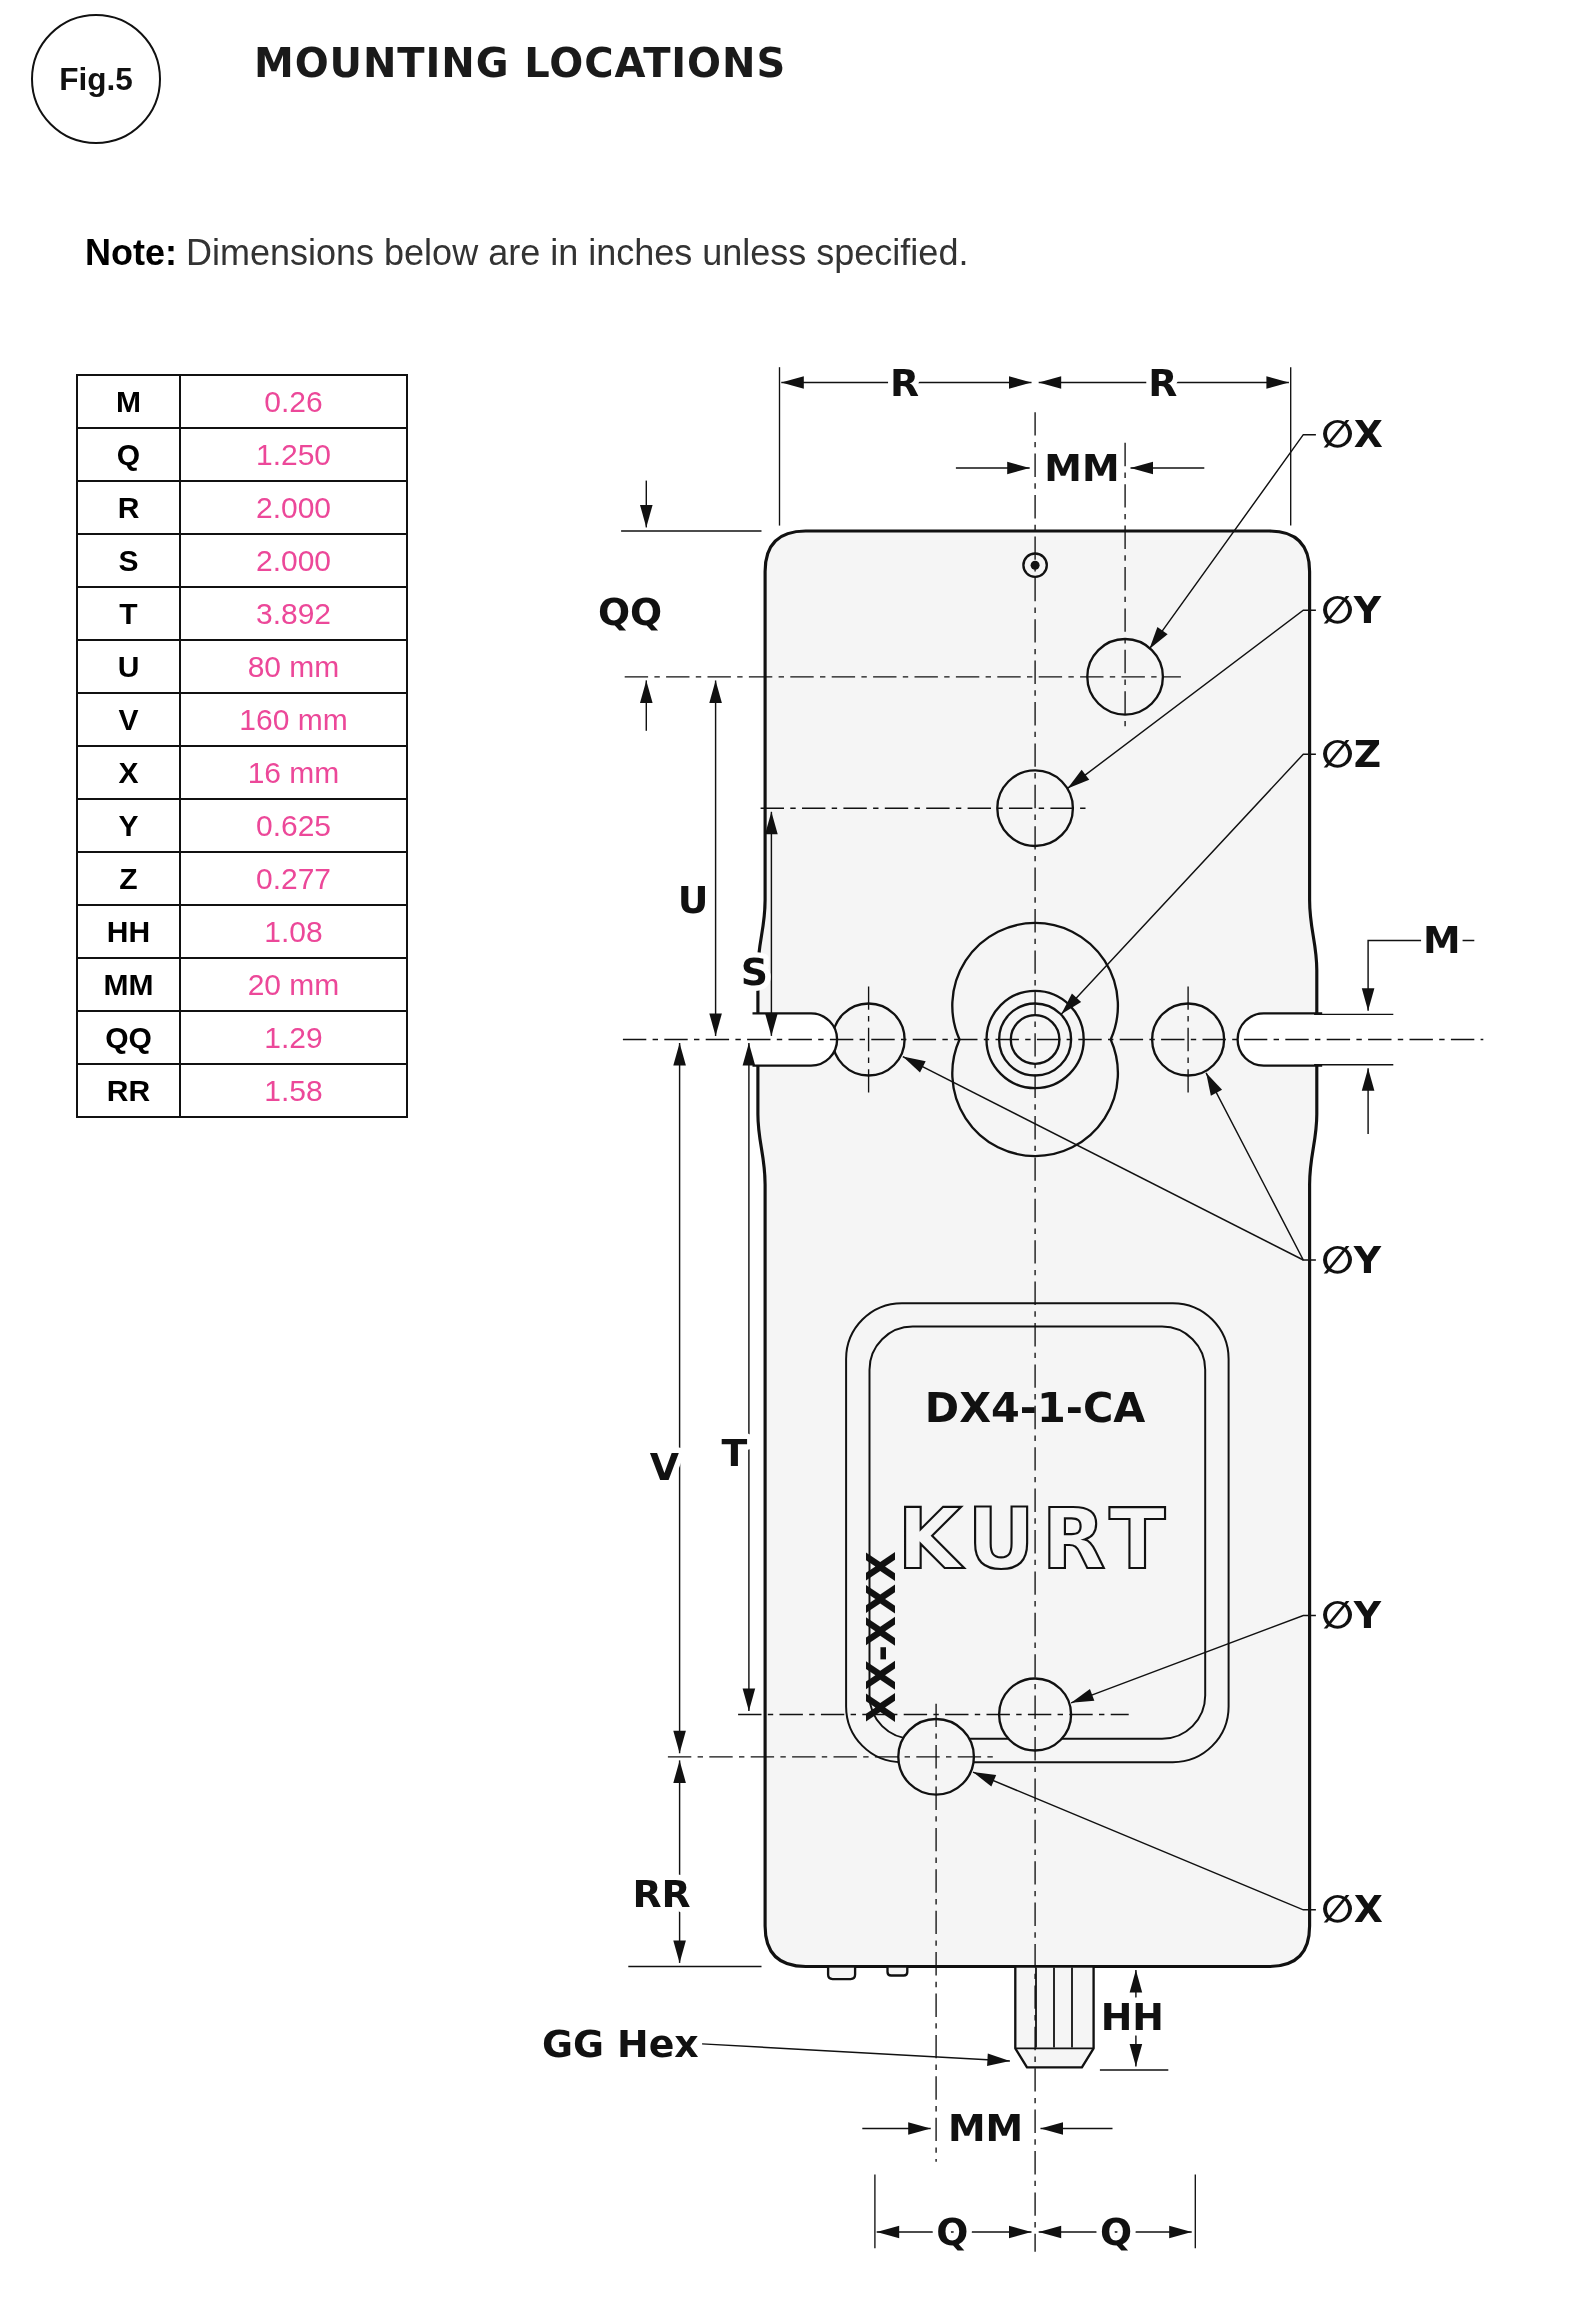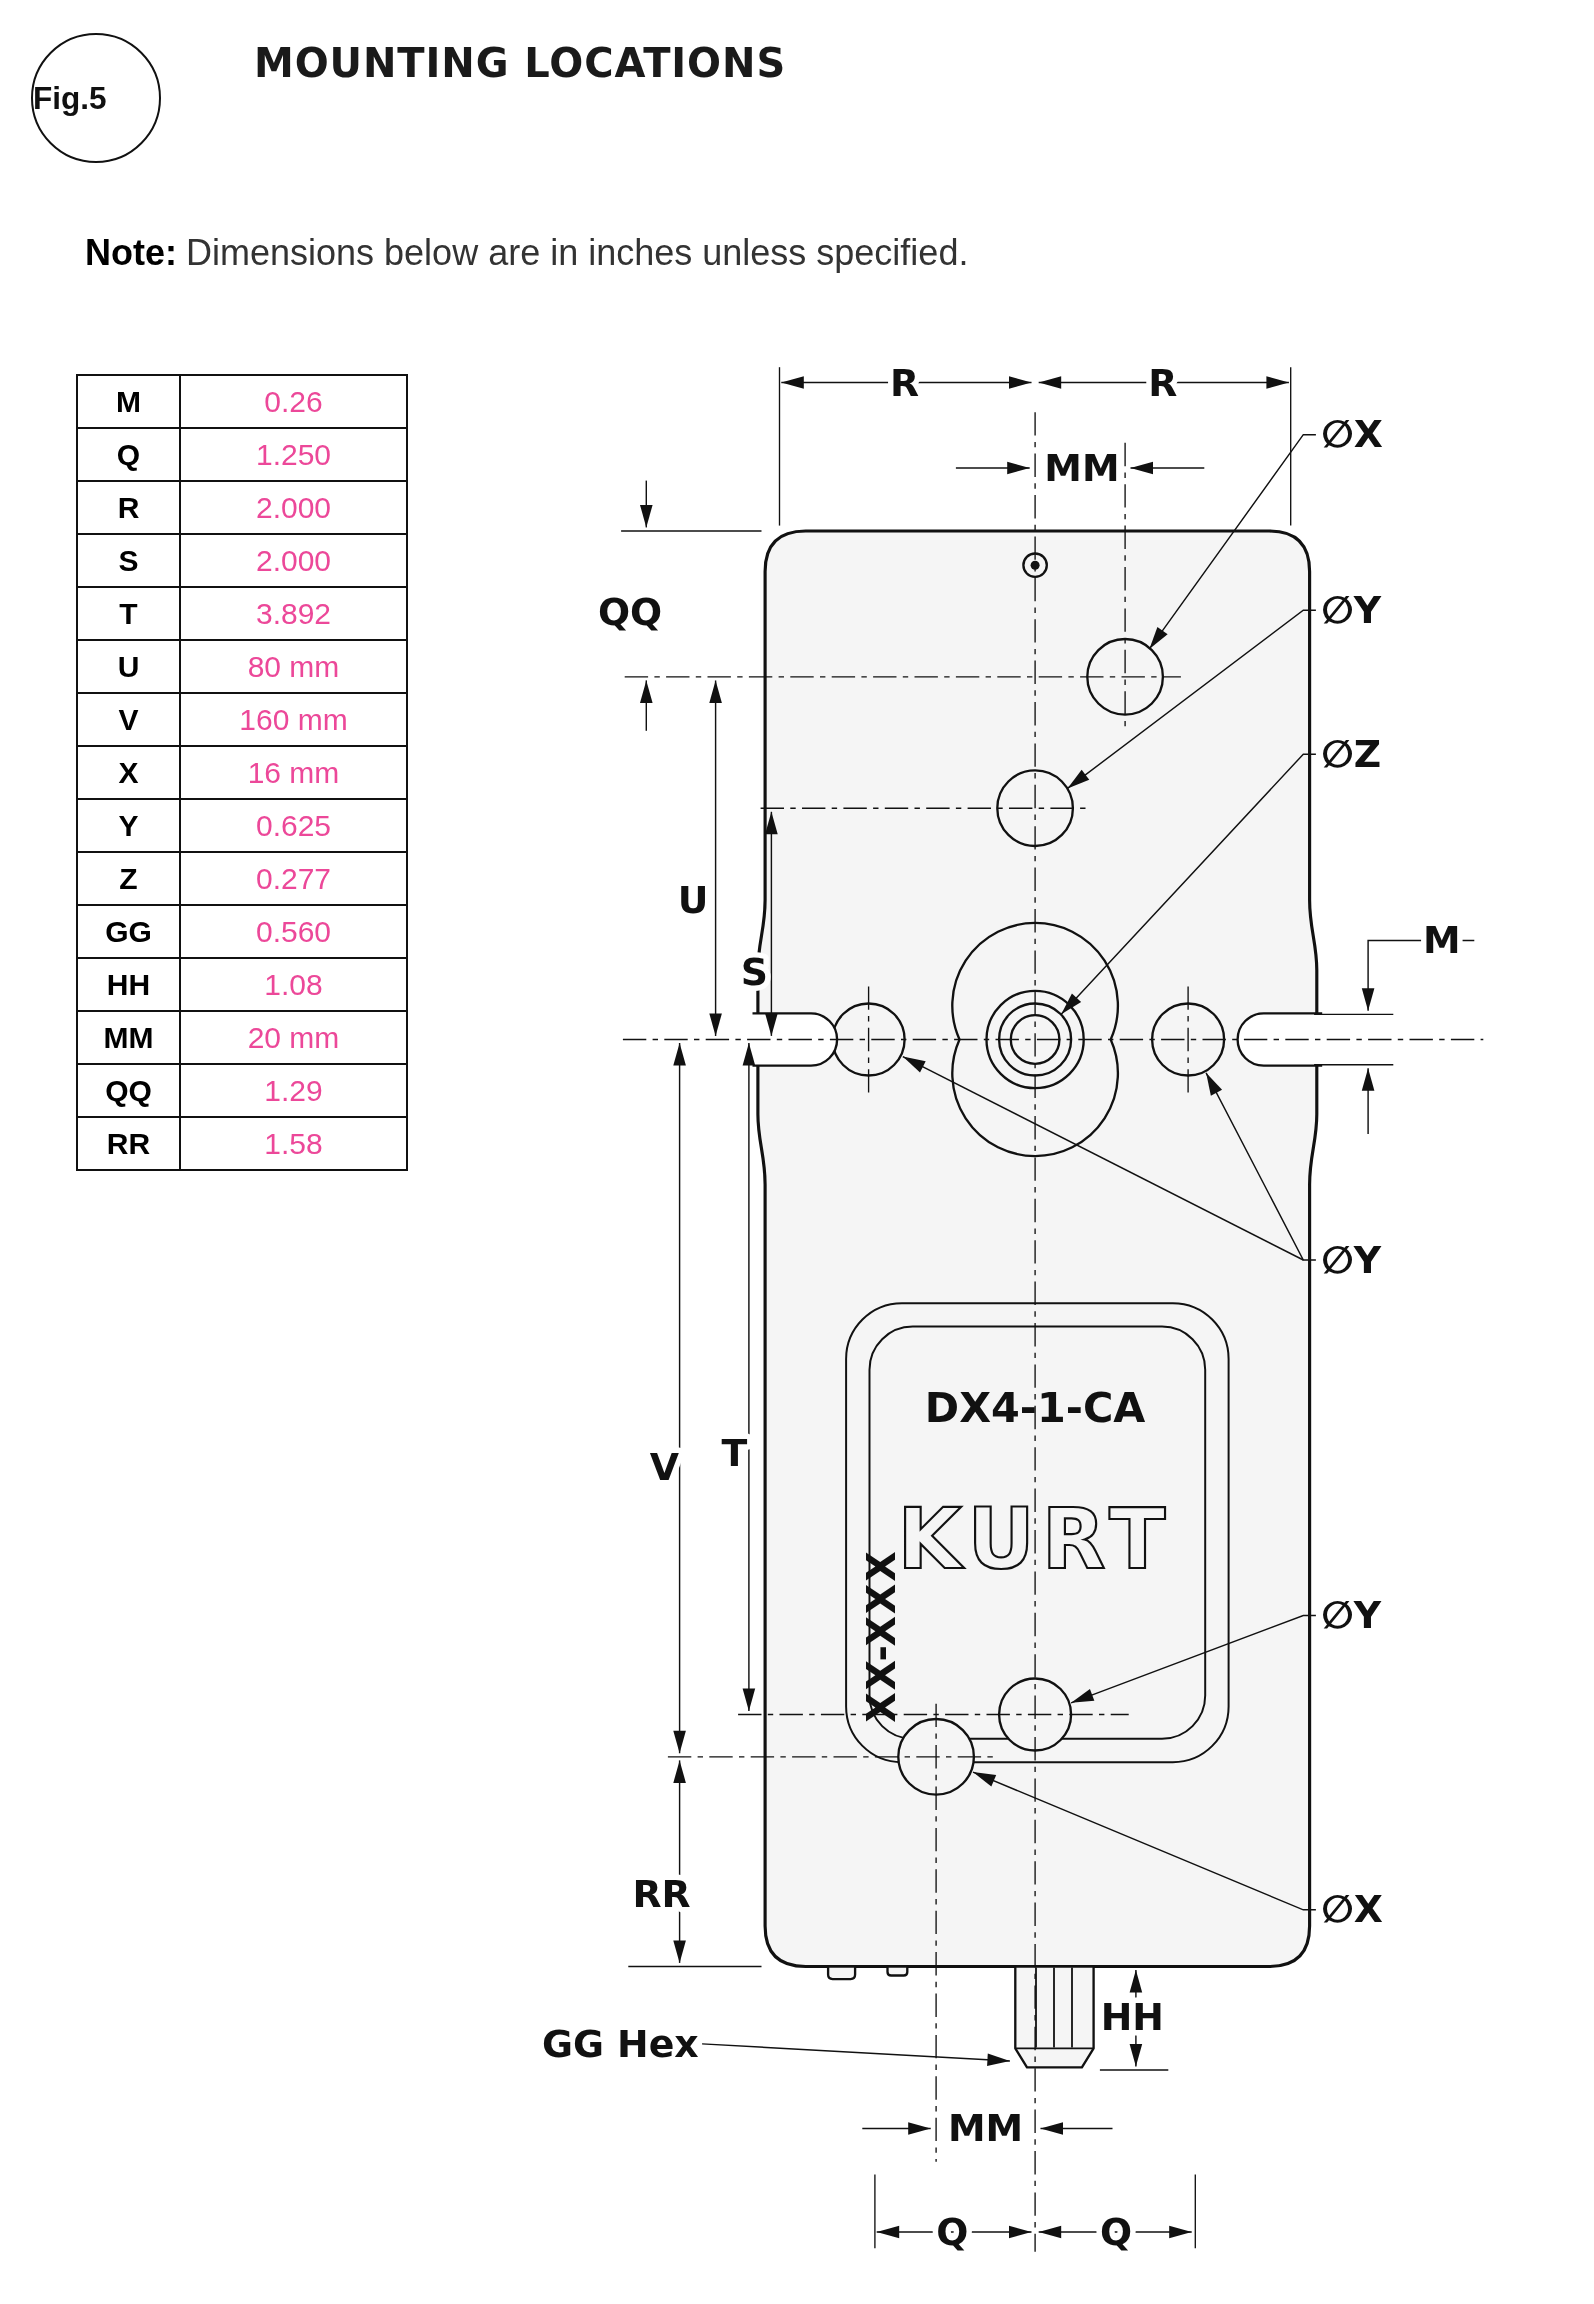--- a/index.html
+++ b/index.html
@@ -1,21 +1,21 @@
 <!DOCTYPE html>
 <html style="font-size:14.4px"><head>
 <meta charset="utf-8">
 <style>
   html,body{margin:0;padding:0;background:#fff;}
   .page{position:relative;width:1595px;height:2304px;background:#fff;overflow:hidden;
         font-family:"Liberation Sans",sans-serif;color:#111;}
 
   
-  .fig-badge{position:absolute;left:31px;top:33px;width:126px;height:126px;border:2.7px solid #111;
-             border-radius:50%;display:flex;align-items:center;
+  .fig-badge{position:absolute;left:31px;top:14px;width:126px;height:126px;border:2.7px solid #111;
+             border-radius:50%;display:flex;align-items:center;justify-content:center;
              font-size:31.5px;font-weight:bold;}
   .title{position:absolute;left:254px;top:40px;font-size:40px;font-weight:bold;letter-spacing:0.9px;
          font-family:"DejaVu Sans",sans-serif;color:#1a1a1a;}
   .note{position:absolute;left:85px;top:232px;font-size:36px;color:#333;}
   .note b{color:#000;margin-right:9px;text-align:right;}
 
   
   table.dims{position:absolute;left:76px;top:374px;border-collapse:collapse;background:#fff;}
   table.dims th,table.dims td{border:2.3px solid #111;text-align:center;font-size:30px;padding:0;}
   table.dims tr{height:53px;}
@@ -93,24 +93,20 @@
         </tr>
       <tr>
           <th>Y</th>
           <td>0.625</td>
         </tr>
       <tr>
           <th>Z</th>
           <td>0.277</td>
         </tr>
       <tr>
-          <th>GG</th>
-          <td>0.560</td>
-        </tr>
-      <tr>
           <th>HH</th>
           <td>1.08</td>
         </tr>
       <tr>
           <th>MM</th>
           <td>20 mm</td>
         </tr>
       <tr>
           <th>QQ</th>
           <td>1.29</td>

